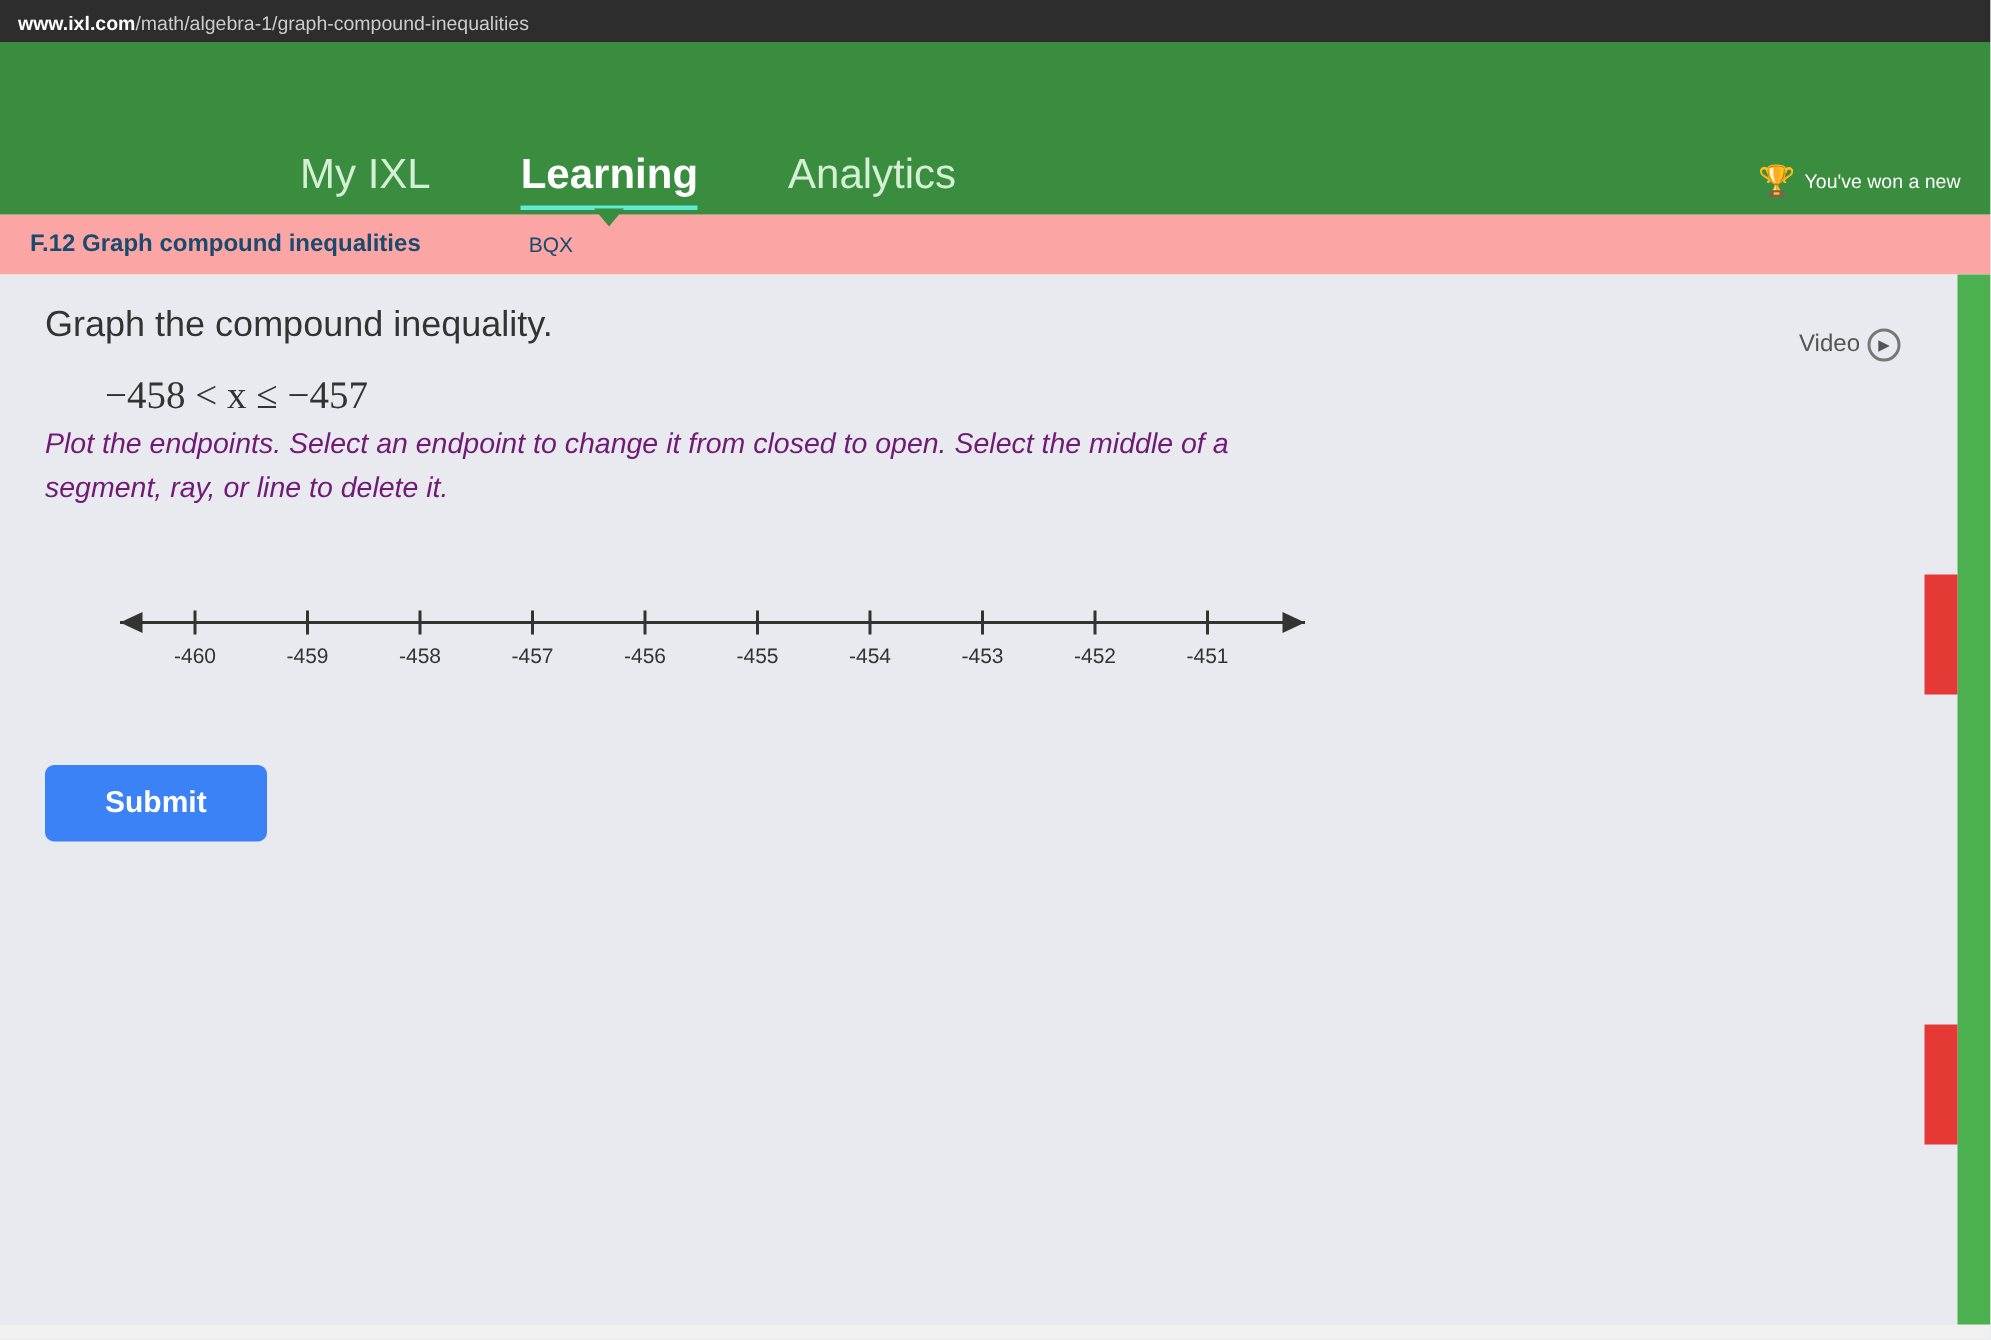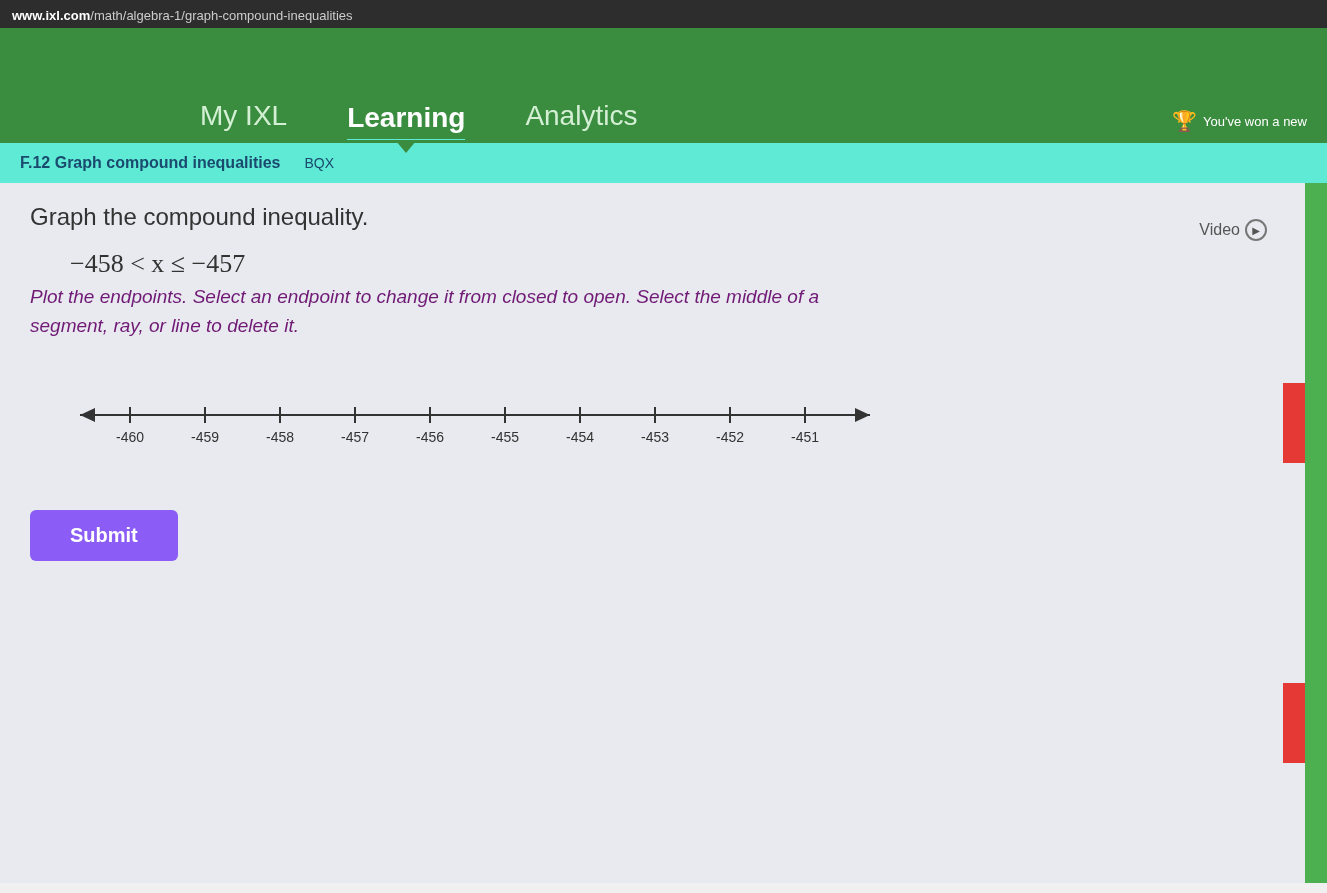--- a/index.html
+++ b/index.html
@@ -37,21 +37,21 @@
     .nav-item {
       color: #d4f0d4;
       font-size: 28px;
       cursor: pointer;
       padding-bottom: 8px;
       text-decoration: none;
     }
     .nav-item.active {
       color: #ffffff;
       font-weight: bold;
-      border-bottom: 1px solid #5eead4;
+      border-bottom: 3px solid #5eead4;
       padding-bottom: 5px;
       position: relative;
     }
     .nav-item.active::after {
       content: '';
       position: absolute;
       bottom: -14px;
       left: 50%;
       transform: translateX(-50%);
       width: 0;
@@ -70,25 +70,26 @@
       color: #fff;
       font-size: 13px;
     }
     .trophy-icon {
       font-size: 20px;
       color: #a8d8f0;
     }
 
     
     .sub-header {
-      background: #5eead4;
+      background: #fca5a5;
       height: 40px;
       display: flex;
       align-items: center;
       padding: 0 20px;
+      gap: 48px;
     }
     .sub-header-title {
       color: #1a4a6e;
       font-size: 16px;
       font-weight: bold;
     }
     .sub-header-code {
       color: #1a4a6e;
       font-size: 14px;
       margin-left: 24px;
@@ -189,21 +190,21 @@
       height: 80px;
       margin: 0 0 40px 20px;
     }
     .number-line-svg {
       width: 100%;
       height: 100%;
     }
 
     
     .submit-btn {
-      background: #8b5cf6;
+      background: #3b82f6;
       color: white;
       font-size: 20px;
       font-weight: bold;
       border: none;
       border-radius: 6px;
       padding: 14px 40px;
       cursor: pointer;
       margin-top: 10px;
     }
   </style>

